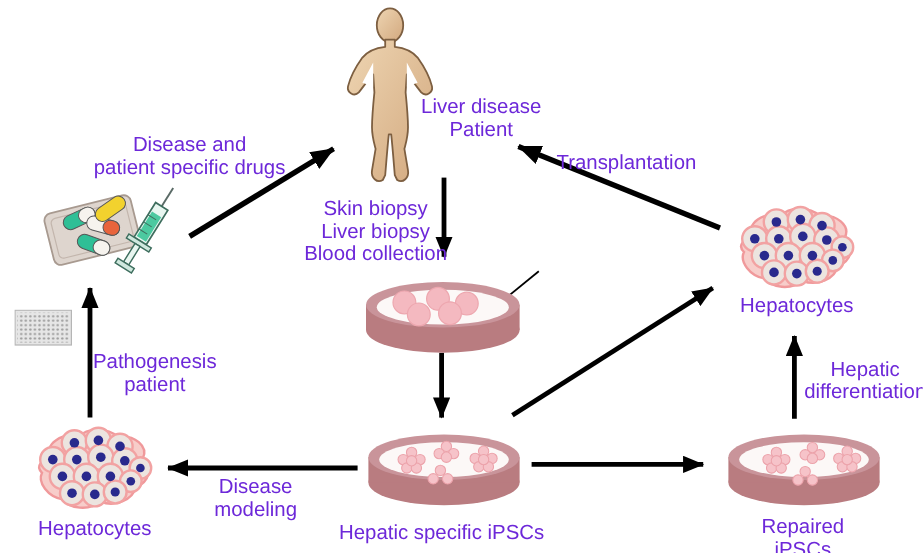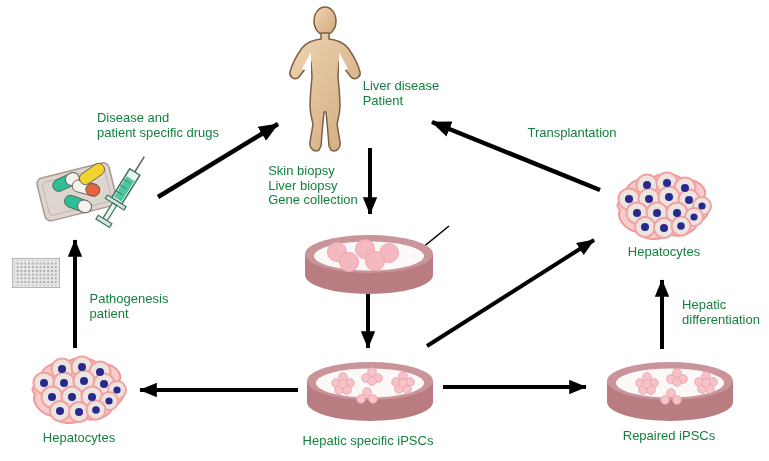--- a/index.html
+++ b/index.html
@@ -1,19 +1,19 @@
 <!DOCTYPE html>
 <html><head>
 <meta charset="utf-8">
 <style>
   html,body{margin:0;padding:0;background:#fff;}
   .canvas{position:relative;width:769px;height:461px;background:#fff;overflow:hidden;
           font-family:"Liberation Sans",sans-serif;}
   .abs{position:absolute;}
-  .lbl{position:absolute;font-size:13px;line-height:1.12;color:#15803d;
+  .lbl{position:absolute;font-size:17px;line-height:1.12;color:#6d28d9;text-align:center;
        white-space:pre-line;transform:translateX(-50%);}
 </style>
 </head>
 <body>
 
 <div class="canvas">
 
   <svg class="abs" style="left:0;top:0" width="769" height="461" viewBox="0 0 769 461">
     <defs>
       <marker id="ah" markerWidth="5" markerHeight="3.6" refX="4.2" refY="1.8" orient="auto" markerUnits="strokeWidth">
@@ -261,26 +261,28 @@
           <circle cx="57" cy="60" r="4"></circle>
           <circle cx="74" cy="58" r="3.8"></circle>
       </g>
     </g>
   </svg>
 
   <div class="lbl" style="left:401px;top:79px">Liver disease
 Patient</div>
   <div class="lbl" style="left:158px;top:111px">Disease and
 patient specific drugs</div>
-  <div class="lbl" style="left:572px;top:126px">Transplantation</div>
+  <div class="lbl" style="left:522px;top:126px">Transplantation</div>
   <div class="lbl" style="left:313px;top:164px">Skin biopsy
 Liver biopsy
-Gene collection</div>
+Blood collection</div>
   <div class="lbl" style="left:664px;top:245px">Hepatocytes</div>
   <div class="lbl" style="left:721px;top:298px">Hepatic
 differentiation</div>
   <div class="lbl" style="left:129px;top:292px">Pathogenesis
 patient</div>
   <div class="lbl" style="left:79px;top:431px">Hepatocytes</div>
+  <div class="lbl" style="left:213px;top:396px">Disease
+modeling</div>
   <div class="lbl" style="left:368px;top:434px">Hepatic specific iPSCs</div>
   <div class="lbl" style="left:669px;top:429px">Repaired iPSCs</div>
 
 </div>
 
 </body></html>

